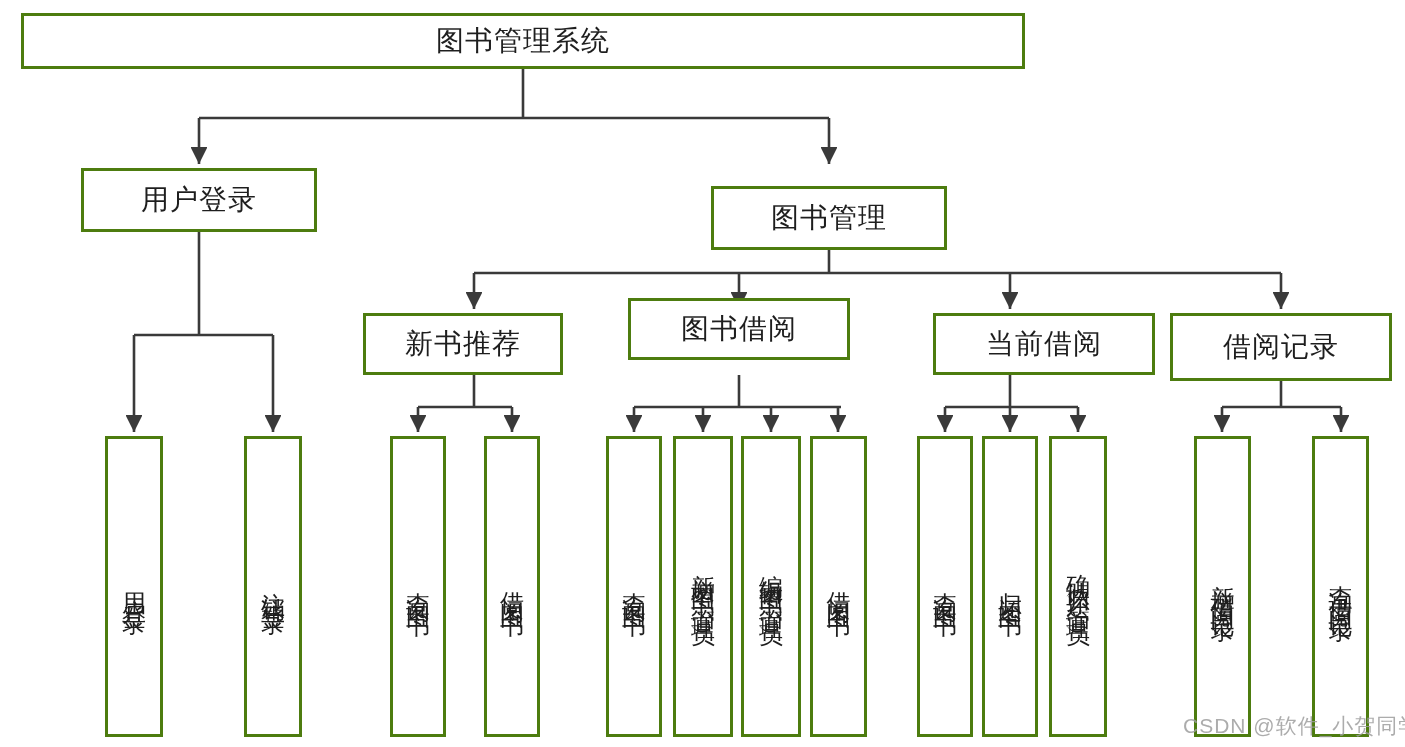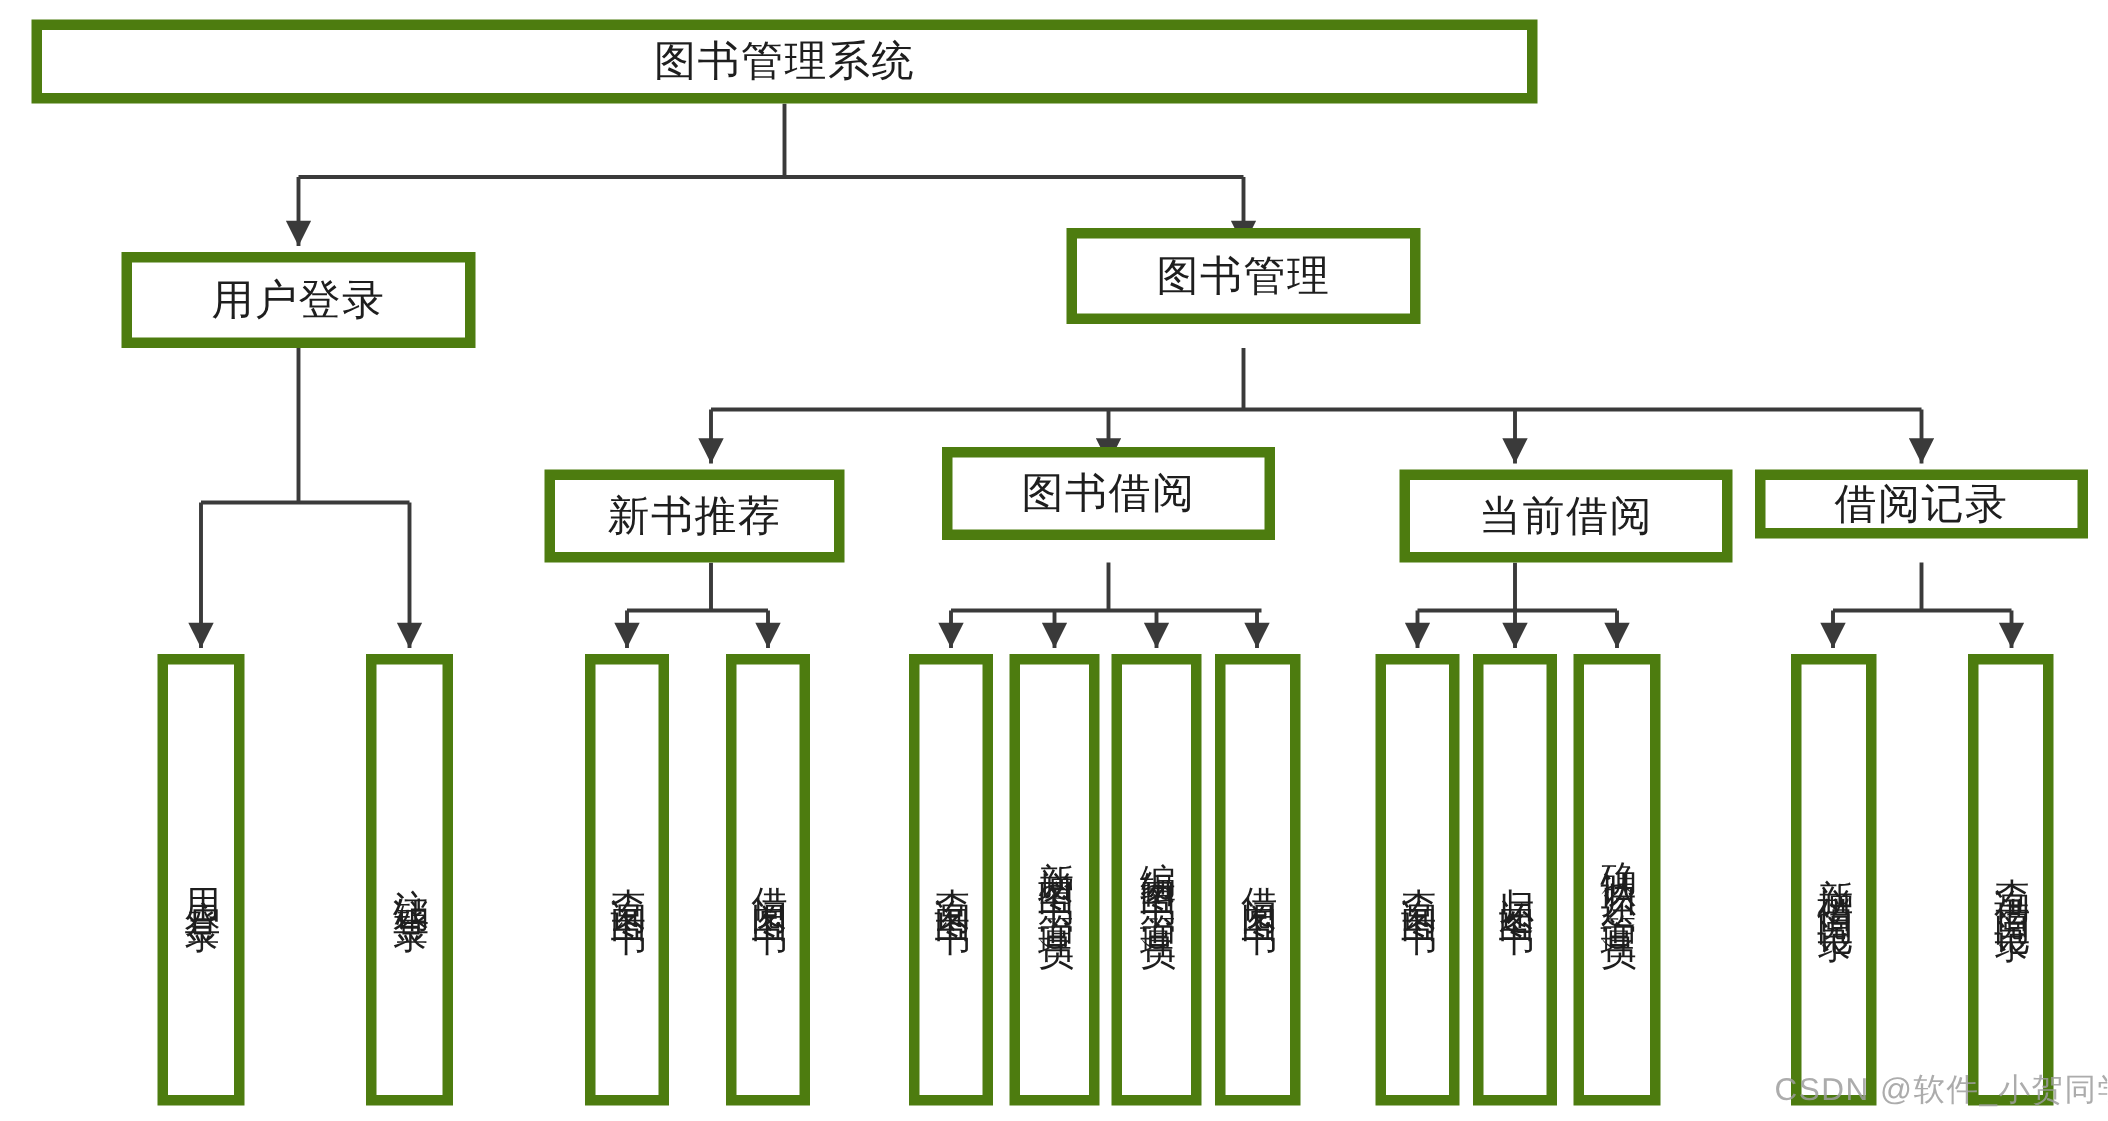--- a/index.html
+++ b/index.html
@@ -10,21 +10,21 @@
     font-family:"Liberation Sans","DejaVu Sans",sans-serif;
     color:#1e1e1e;
     overflow:hidden;
   }
   .wires{position:absolute;left:0;top:0;z-index:0;}
   .wire{stroke:#3a3a3a;stroke-width:2.6;fill:none;}
   .node{
     position:absolute;
     box-sizing:border-box;
     background:#ffffff;
-    border:7px solid #4d7c0f;
+    border:3px solid #4d7c0f;
     display:flex;align-items:center;justify-content:center;
     z-index:1;
   }
   .h{font-size:28px;letter-spacing:1px;white-space:nowrap;}
   .v{
     writing-mode:vertical-rl;
     text-orientation:mixed;
     font-size:24px;
     line-height:1;
     letter-spacing:7px;
@@ -76,26 +76,26 @@
     <path class="wire" d="M945,407 V432" marker-end="url(#arrow)"></path>
     <path class="wire" d="M1010,407 V432" marker-end="url(#arrow)"></path>
     <path class="wire" d="M1078,407 V432" marker-end="url(#arrow)"></path>
     <path class="wire" d="M1222,407 V432" marker-end="url(#arrow)"></path>
     <path class="wire" d="M1341,407 V432" marker-end="url(#arrow)"></path>
   </svg>
 
   <div class="node h" style="left:21px;top:13px;width:1004px;height:56px">图书管理系统</div>
 
   <div class="node h" style="left:81px;top:168px;width:236px;height:64px">用户登录</div>
-  <div class="node h" style="left:711px;top:152px;width:236px;height:64px">图书管理</div>
+  <div class="node h" style="left:711px;top:186px;width:236px;height:64px">图书管理</div>
 
   <div class="node h" style="left:363px;top:313px;width:200px;height:62px">新书推荐</div>
   <div class="node h" style="left:628px;top:298px;width:222px;height:62px">图书借阅</div>
   <div class="node h" style="left:933px;top:313px;width:222px;height:62px">当前借阅</div>
-  <div class="node h" style="left:1170px;top:313px;width:222px;height:46px">借阅记录</div>
+  <div class="node h" style="left:1170px;top:313px;width:222px;height:68px">借阅记录</div>
 
   <div class="node v" style="left:105px;top:436px;width:58px;height:301px">用户登录</div>
   <div class="node v" style="left:244px;top:436px;width:58px;height:301px">注销登录</div>
 
   <div class="node v" style="left:390px;top:436px;width:56px;height:301px">查询图书</div>
   <div class="node v" style="left:484px;top:436px;width:56px;height:301px">借阅图书</div>
 
   <div class="node v" style="left:606px;top:436px;width:56px;height:301px">查询图书</div>
   <div class="node v" style="left:673px;top:436px;width:60px;height:301px">新增图书（管理员）</div>
   <div class="node v" style="left:741px;top:436px;width:60px;height:301px">编辑图书（管理员）</div>

